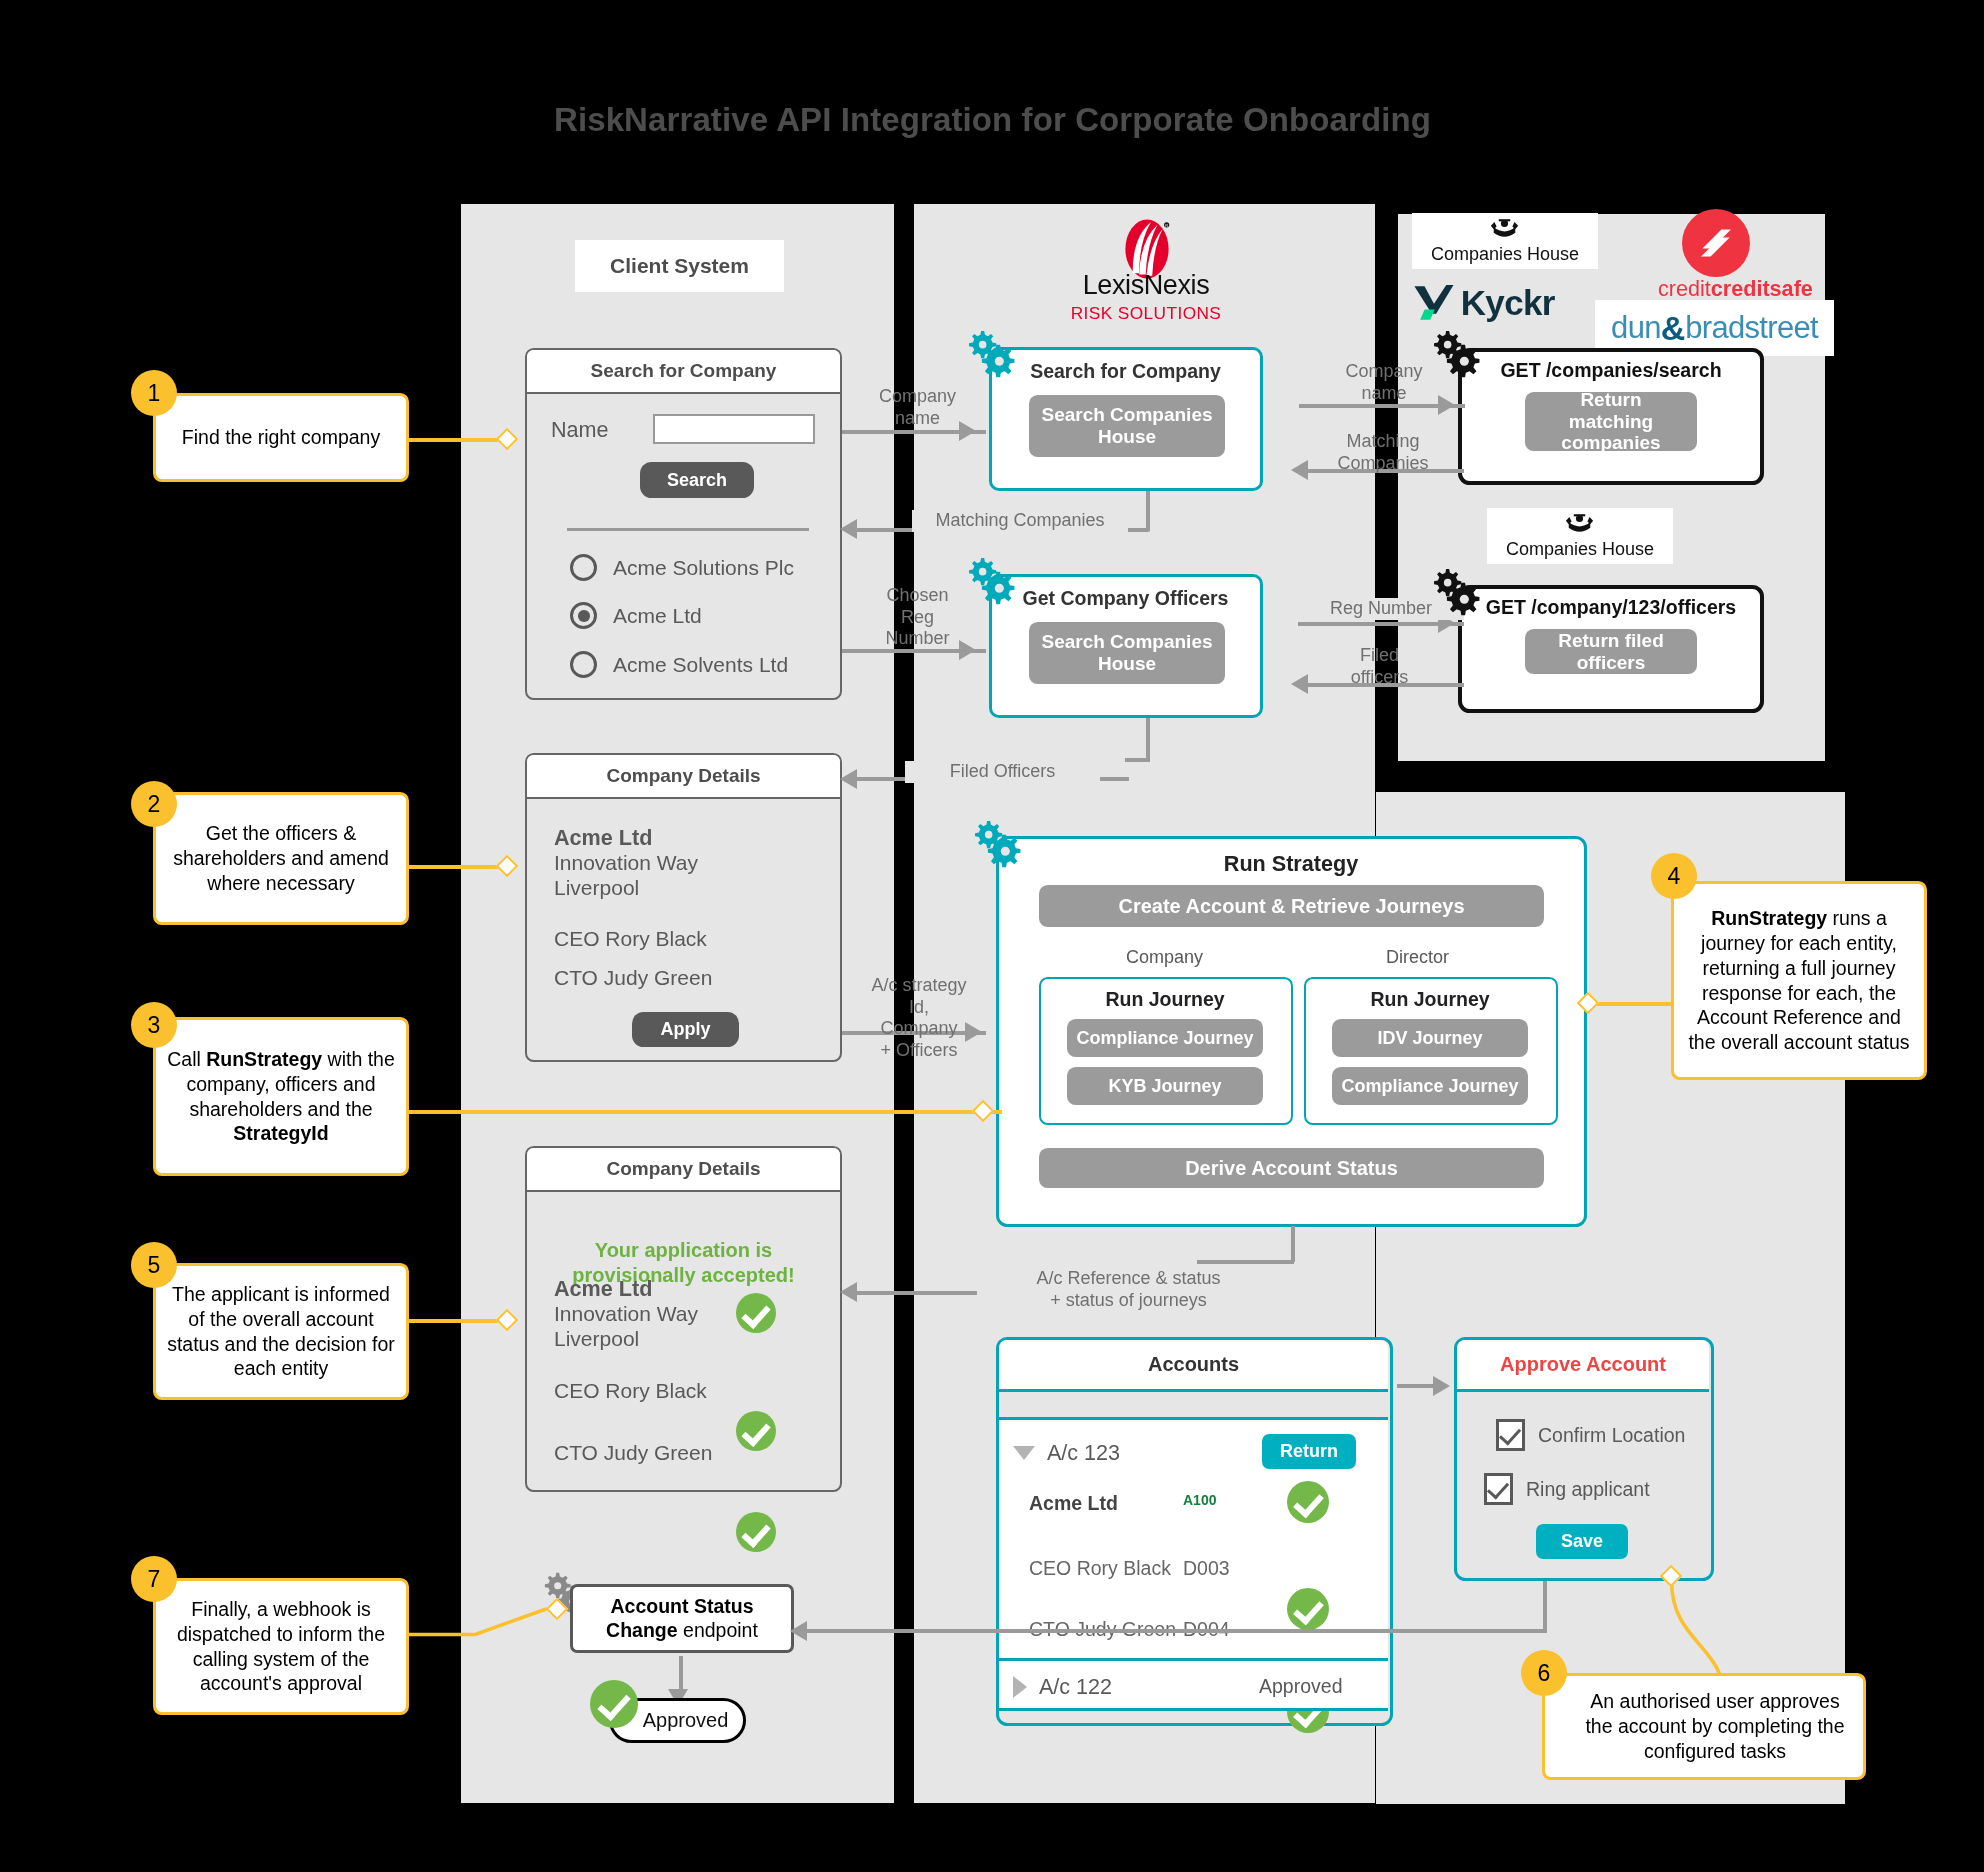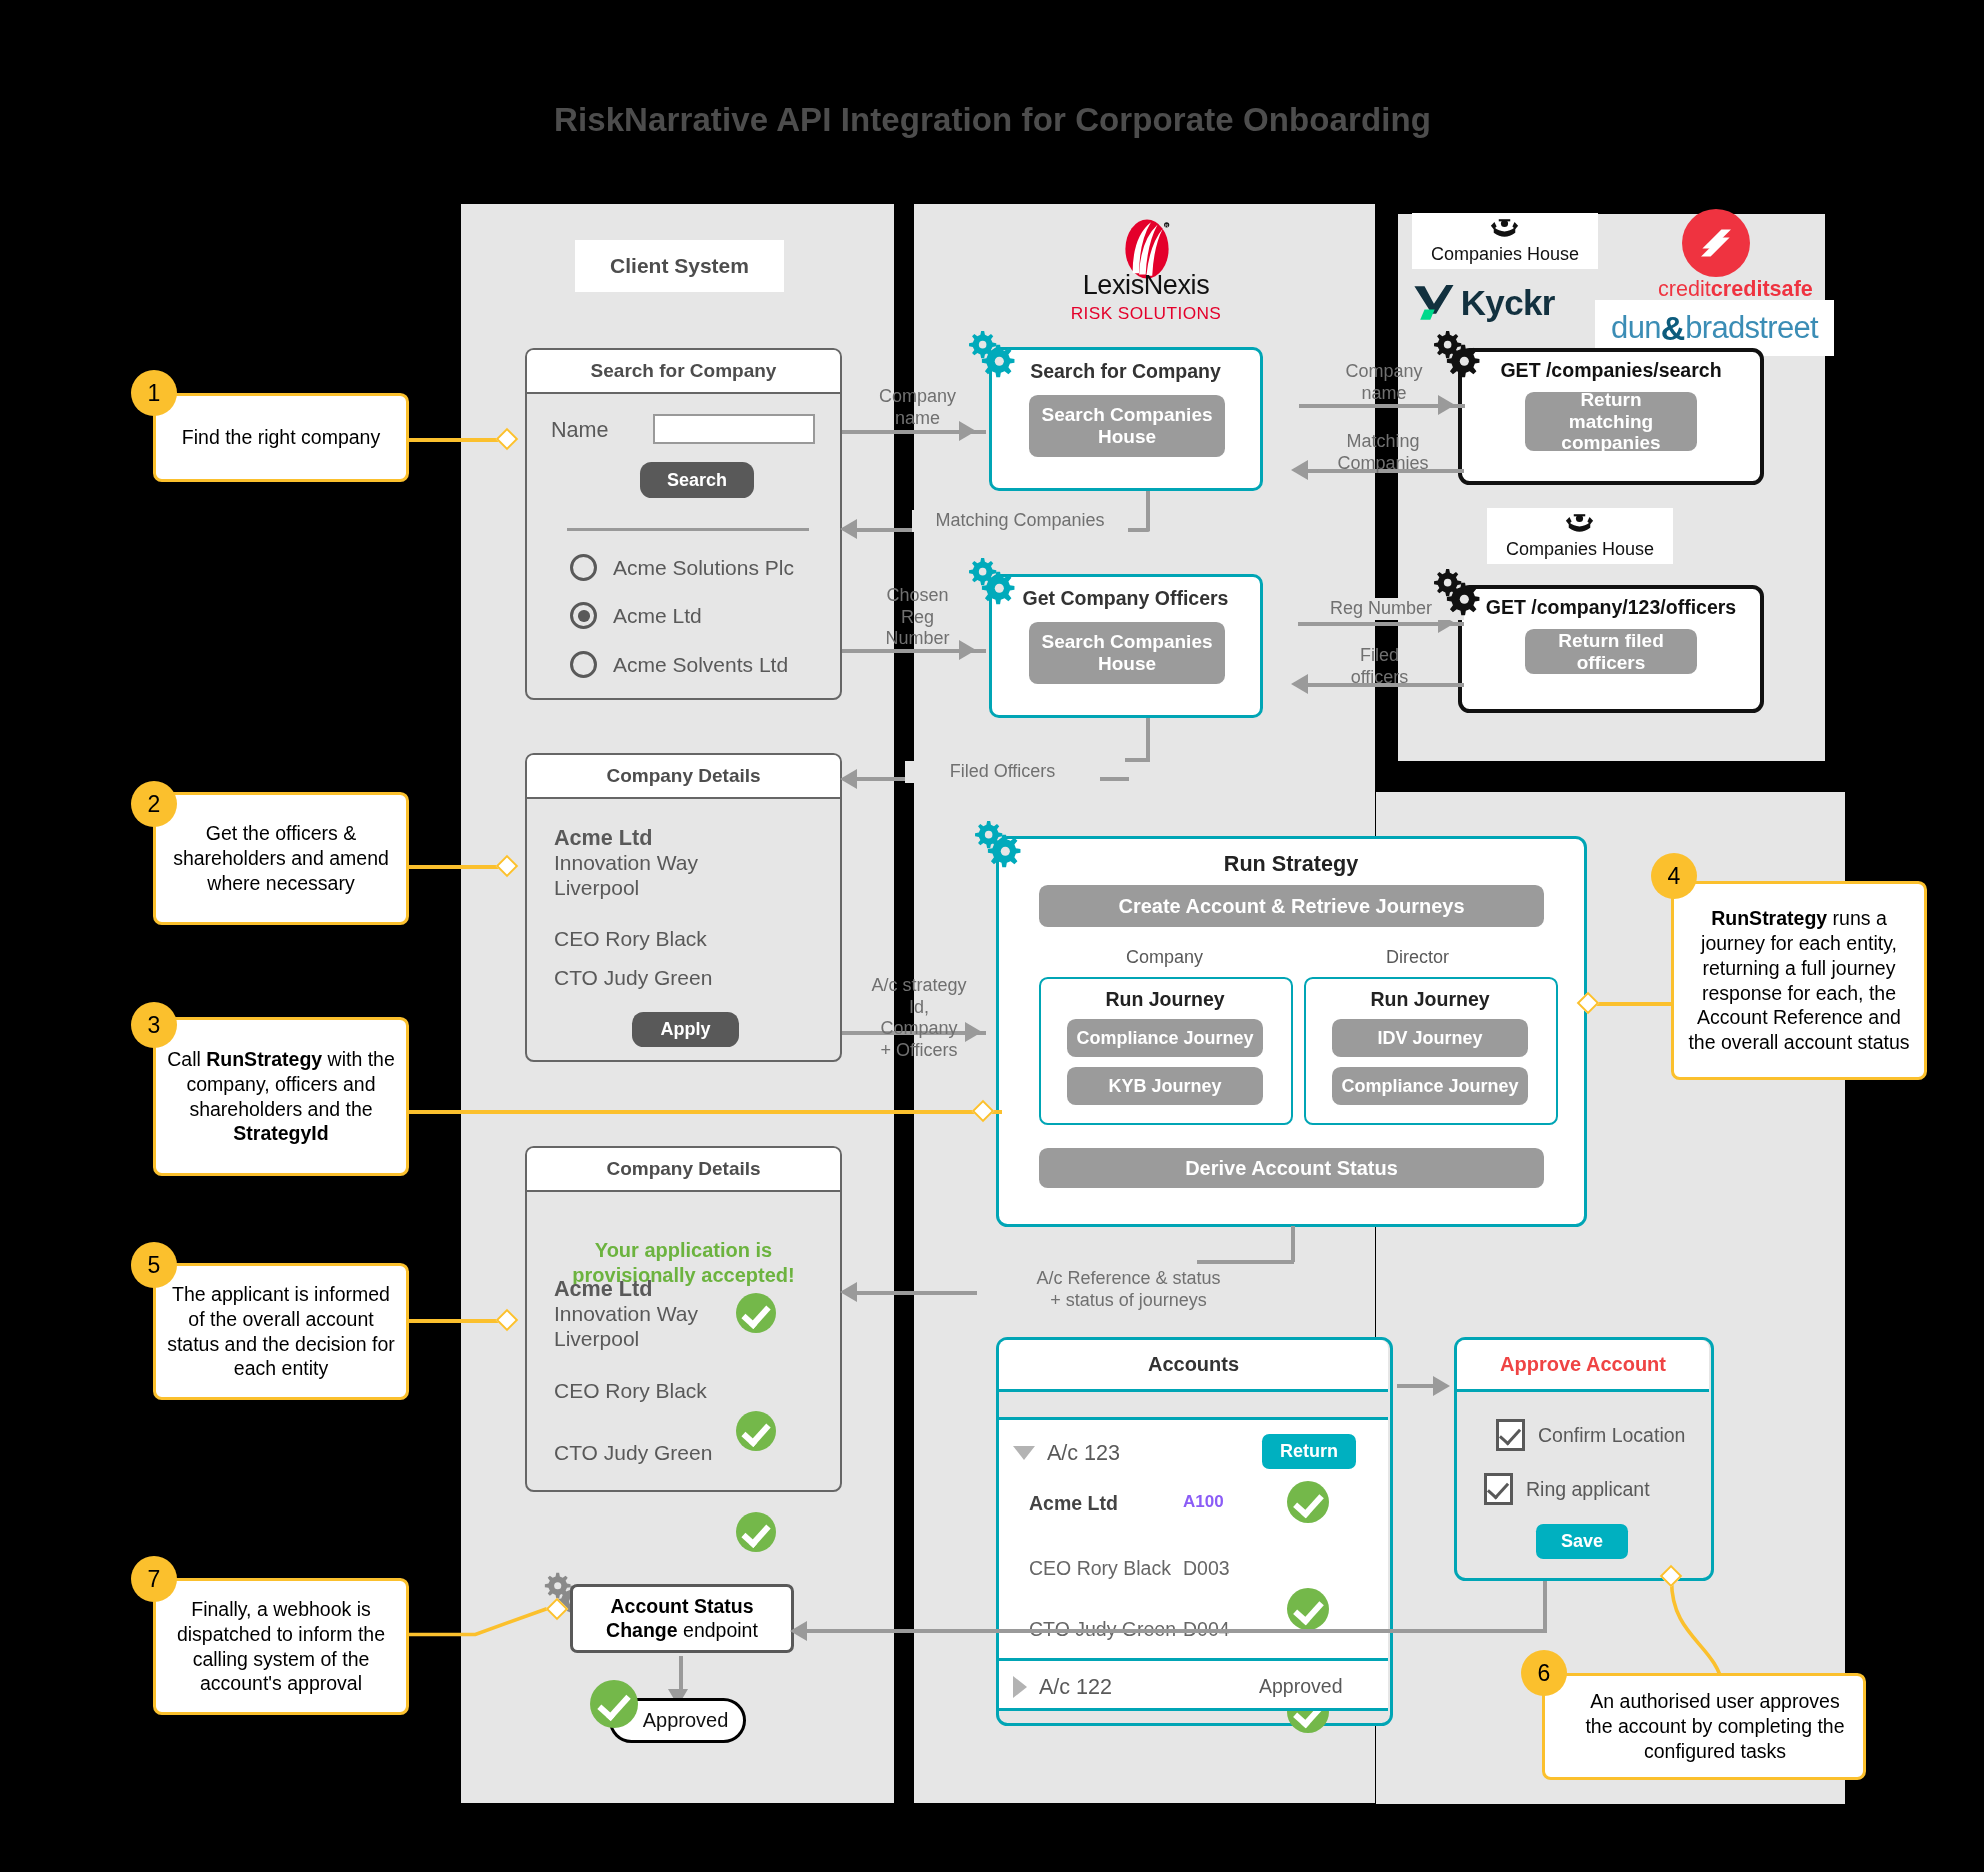--- a/index.html
+++ b/index.html
@@ -389,21 +389,21 @@
     </div>
 
     <div class="abs" style="left:0;top:77px;width:389px;height:244px;background:#fff;border-top:3.6px solid #00a5b5;border-bottom:3.6px solid #00a5b5;">
       <div class="abs" style="left:14.4px;top:20px;display:flex;align-items:center;">
         <span class="tri-down"></span>
         <span class="t" style="font-size:21.6px;margin-left:11.5px;">A/c 123</span>
       </div>
       <div class="abs btn-teal" style="left:263px;top:14.4px;width:94px;height:35px;font-size:18px;">Return</div>
 
       <div class="abs" style="left:30px;top:72px;font-size:19.5px;color:#444;font-weight:bold;">Acme Ltd</div>
-      <div class="abs" style="left:184px;top:72px;font-size:17px;color:#8b5cf6;font-weight:bold;">A100</div>
+      <div class="abs" style="left:184px;top:72px;font-size:14px;color:#15803d;font-weight:bold;">A100</div>
       <div class="abs gcheck" style="left:288px;top:61px;width:42px;height:42px;"></div>
 
       <div class="abs" style="left:30px;top:137px;font-size:19.5px;color:#666;">CEO Rory Black</div>
       <div class="abs" style="left:184px;top:137px;font-size:19.5px;color:#666;">D003</div>
       <div class="abs gcheck" style="left:288px;top:126px;width:42px;height:42px;"></div>
 
       <div class="abs" style="left:30px;top:198px;font-size:19.5px;color:#666;">CTO Judy Green</div>
       <div class="abs" style="left:184px;top:198px;font-size:19.5px;color:#666;">D004</div>
       <div class="abs gcheck" style="left:288px;top:187px;width:42px;height:42px;"></div>
     </div>

